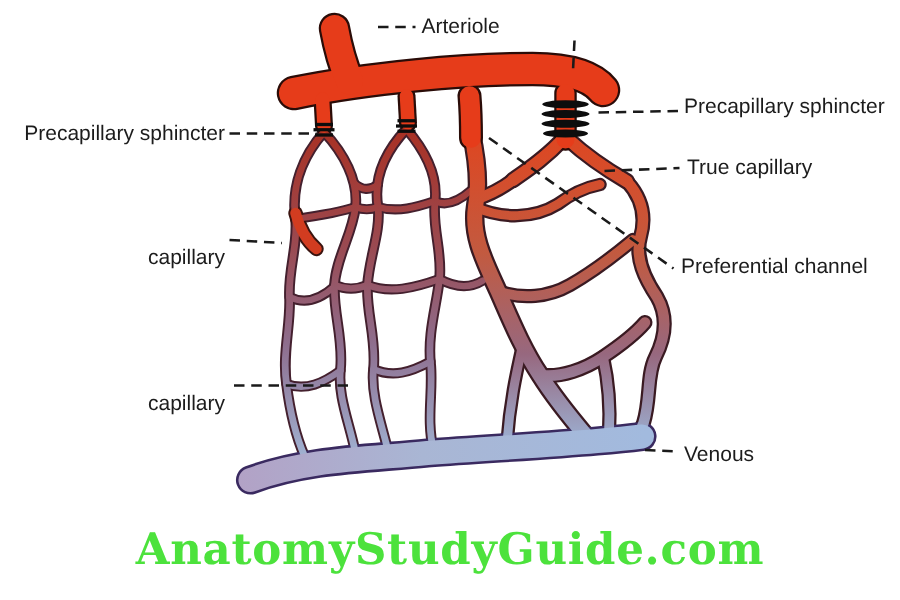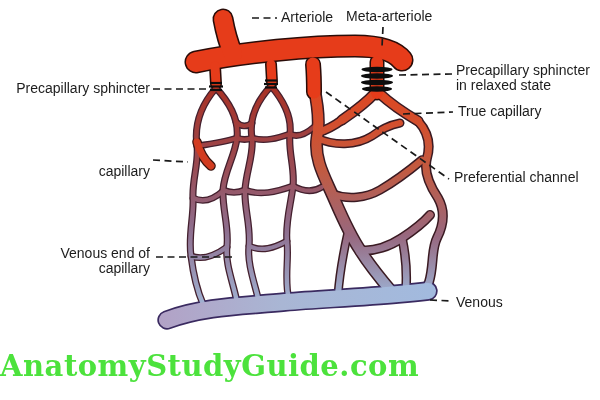--- a/index.html
+++ b/index.html
@@ -10,21 +10,21 @@
   }
   #vessel-svg{position:absolute;left:0;top:0;}
   .lbl{
     position:absolute;color:var(--ink,#1c1c1c);
     font-size:14px;line-height:15px;white-space:nowrap;
   }
   .lbl.two{white-space:normal;}
   .r{text-align:right;}
   .leader{stroke:#1a1a1a;stroke-width:1.7;fill:none;stroke-dasharray:7 4.5;}
   #watermark{
-    position:absolute;left:0;right:0;top:349px;
+    position:absolute;left:0;right:0;top:349px;text-align:center;
     font-family:"DejaVu Serif",serif;font-weight:bold;font-size:29px;
     color:var(--green,#4ce23c);letter-spacing:.5px;
   }
 </style>
 </head>
 <body>
 
 <div id="stage" style="--page-bg: #ffffff; --ink: #1c1c1c; --green: #4ce23c; --red: #e63c1a;">
 
   <svg id="vessel-svg" width="600" height="400" viewBox="0 0 600 400">
@@ -146,39 +146,37 @@
       <path class="leader" d="M156,257 L235,257"></path>
       <path class="leader" d="M399,75 L452,74"></path>
       <path class="leader" d="M403,114 L453,112"></path>
       <path class="leader" d="M326,92 L449,179"></path>
       <path class="leader" d="M430,300 L452,301"></path>
     </g>
   </svg>
 
   <div class="lbl" style="left:281px;top:10px">Arteriole</div>
 
-  <div class="lbl" style="left:346px;top:9px">Meta-arteriole</div>
 
   <div class="lbl two r" style="left:6px;top:81px;width:144px">
     <span>Precapillary sphincter</span><br>
   </div>
 
   <div class="lbl two r" style="left:40px;top:149px;width:110px">
     <br>
     <span>capillary</span>
   </div>
 
   <div class="lbl two r" style="left:40px;top:246px;width:110px">
-    <span>Venous end of</span><br>
+    <br>
     <span>capillary</span>
   </div>
 
   <div class="lbl two" style="left:456px;top:63px;width:142px">
     <span>Precapillary sphincter</span><br>
-    <span>in relaxed state</span>
   </div>
 
   <div class="lbl" style="left:454px;top:170px">Preferential channel</div>
 
   <div class="lbl" style="left:458px;top:104px">True capillary</div>
 
   <div class="lbl" style="left:456px;top:295px">Venous</div>
 
   <div id="watermark">AnatomyStudyGuide.com</div>
 </div>

